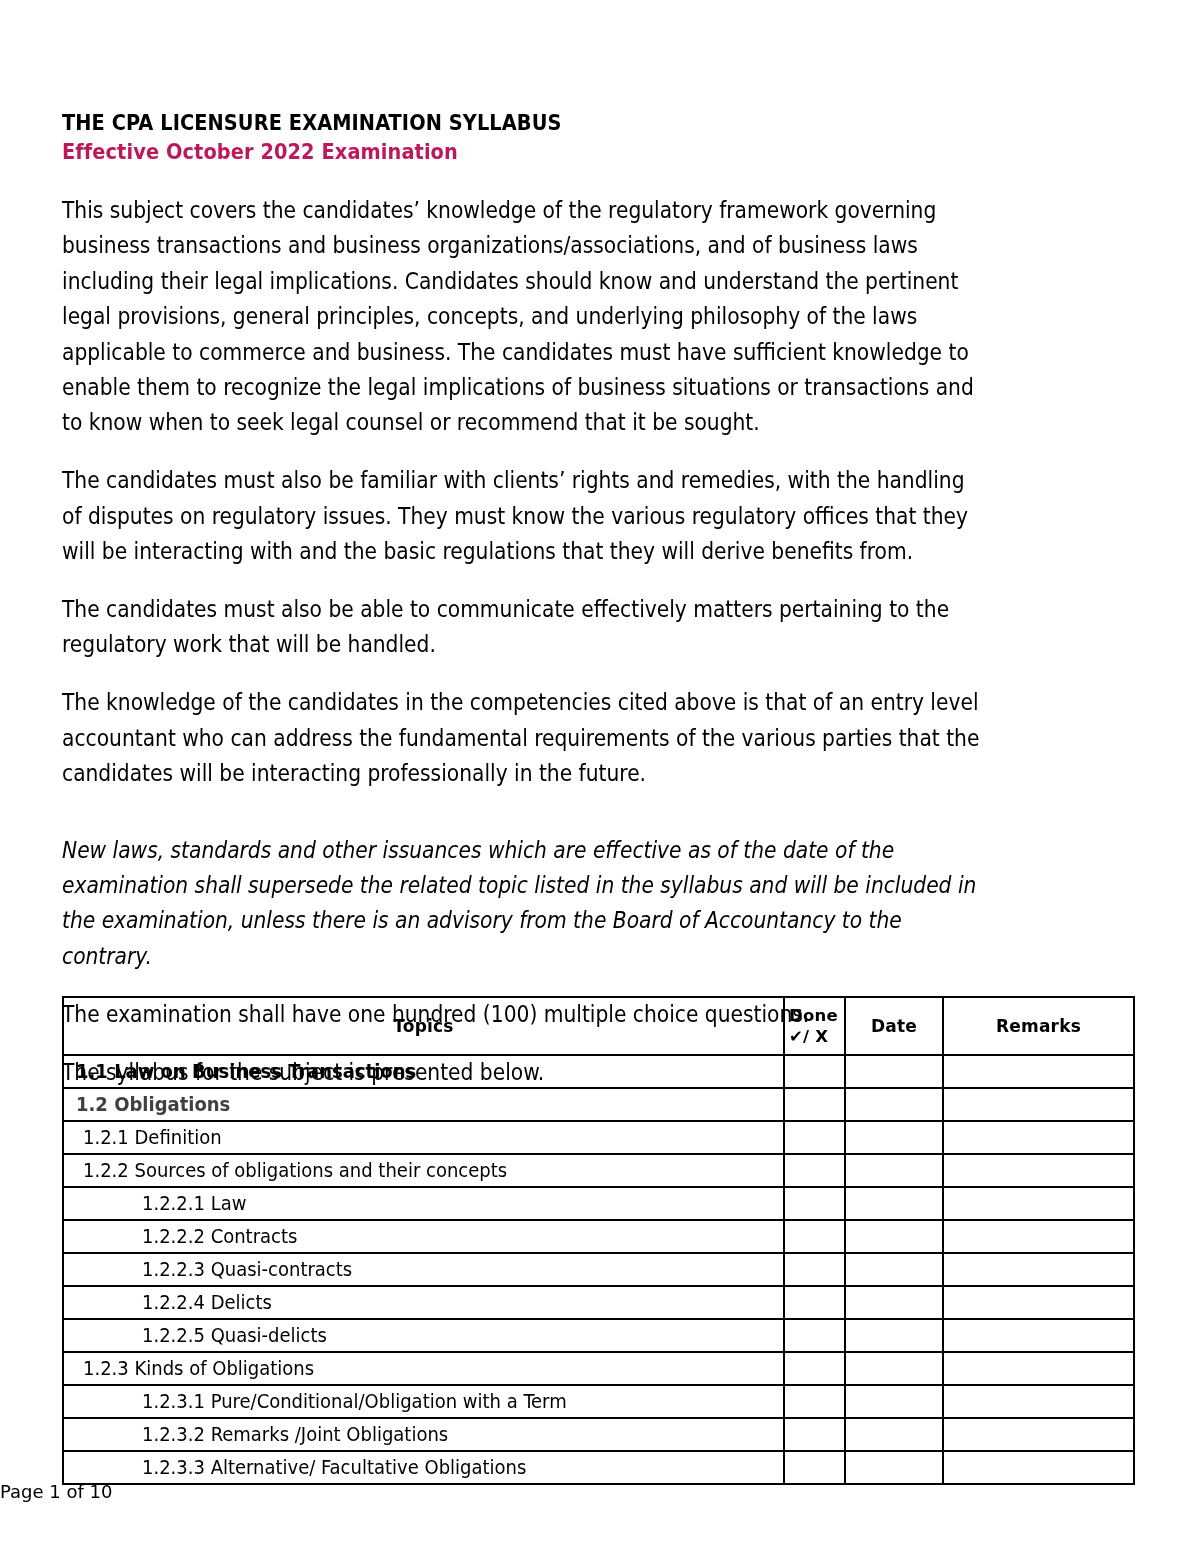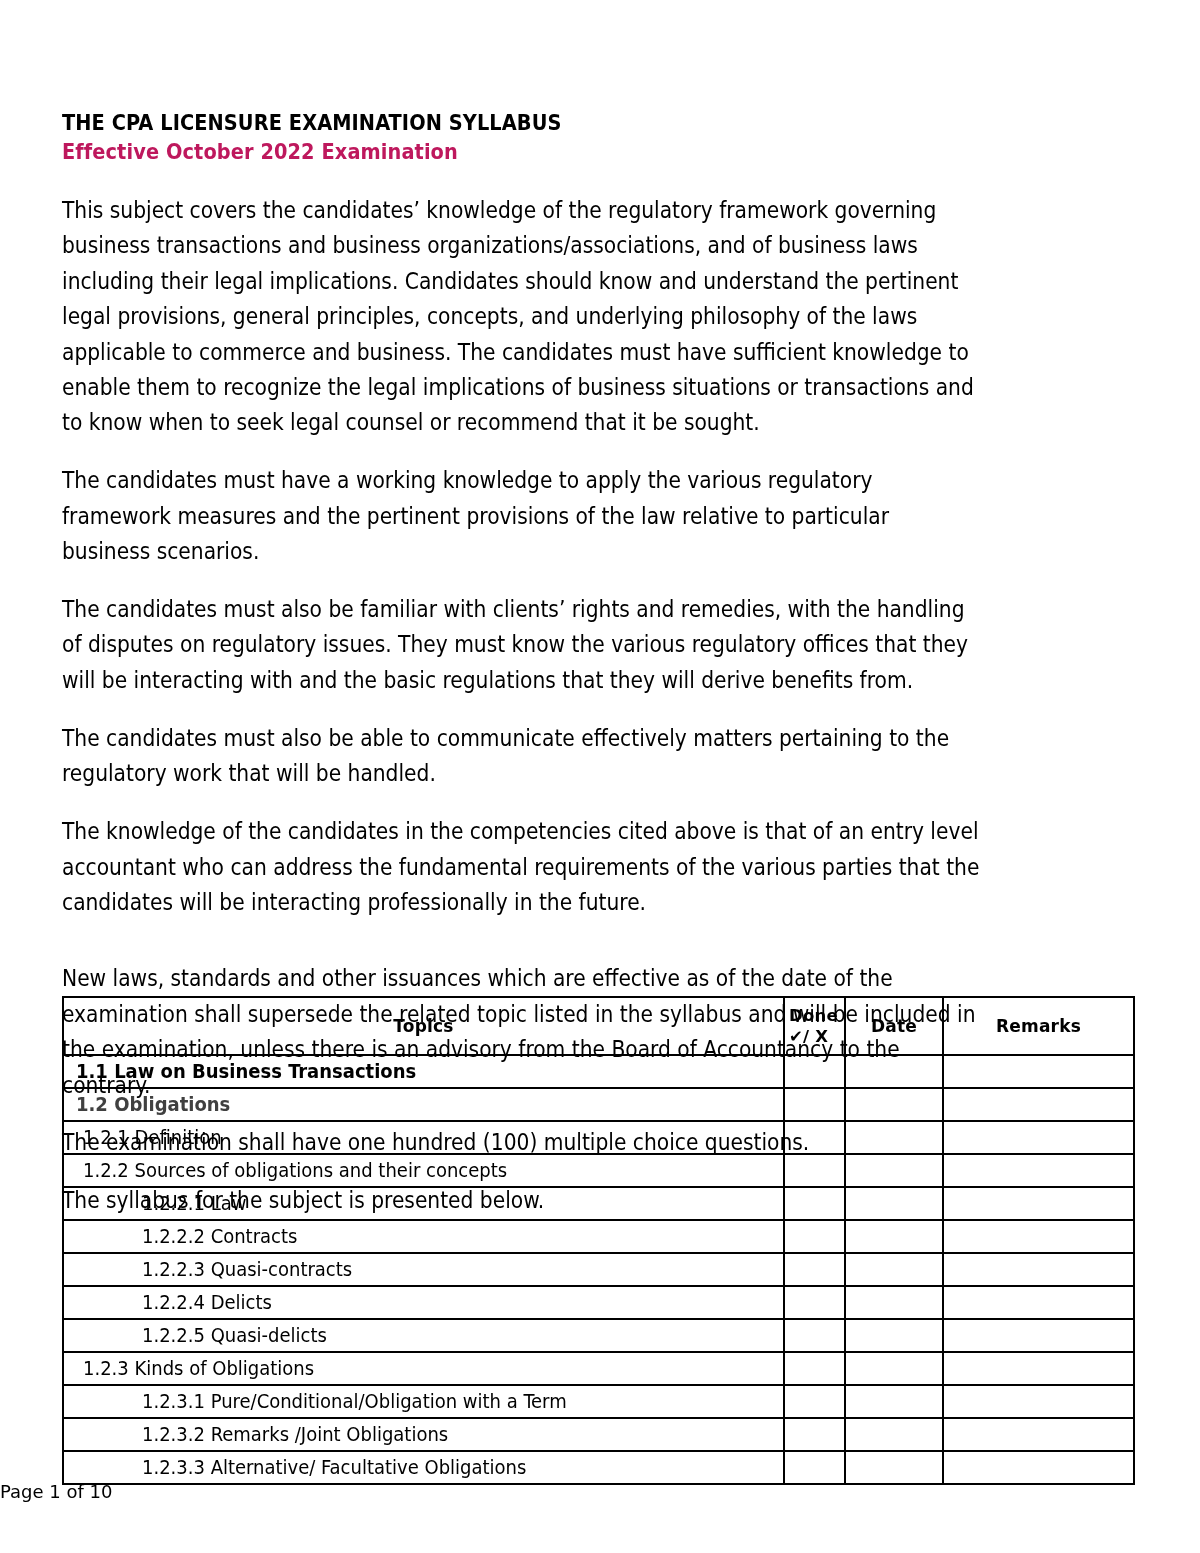--- a/index.html
+++ b/index.html
@@ -49,20 +49,21 @@
     font-size: 22.5px;
     line-height: 35.4px;
     text-align: left;
     width: 920px;
   }
   .para + .para {
     margin-top: 0;
   }
   .para.gap-before {
     margin-top: 41px;
+    font-style: italic;
   }
 
   
   .table-wrap {
     position: absolute;
     left: 62px;
     top: 996px;
     width: 1071px;
   }
   table.syllabus {
@@ -141,21 +142,20 @@
 
   <div class="content">
 
     <div class="doc-heading">
       <div class="line">THE CPA LICENSURE EXAMINATION SYLLABUS</div>
       <div class="line line-effective">Effective October 2022 Examination</div>
     </div>
 
     <div class="body-block">
       <p class="para">This subject covers the candidates’ knowledge of the regulatory framework governing business transactions and business organizations/associations, and of business laws including their legal implications. Candidates should know and understand the pertinent legal provisions, general principles, concepts, and underlying philosophy of the laws applicable to commerce and business. The candidates must have sufficient knowledge to enable them to recognize the legal implications of business situations or transactions and to know when to seek legal counsel or recommend that it be sought.</p>
-      <p class="para">The candidates must have a working knowledge to apply the various regulatory framework measures and the pertinent provisions of the law relative to particular business scenarios.</p>
       <p class="para">The candidates must also be familiar with clients’ rights and remedies, with the handling of disputes on regulatory issues. They must know the various regulatory offices that they will be interacting with and the basic regulations that they will derive benefits from.</p>
       <p class="para">The candidates must also be able to communicate effectively matters pertaining to the regulatory work that will be handled.</p>
       <p class="para">The knowledge of the candidates in the competencies cited above is that of an entry level accountant who can address the fundamental requirements of the various parties that the candidates will be interacting professionally in the future.</p>
 
       <p class="para gap-before">New laws, standards and other issuances which are effective as of the date of the examination shall supersede the related topic listed in the syllabus and will be included in the examination, unless there is an advisory from the Board of Accountancy to the contrary.</p>
       <p class="para">The examination shall have one hundred (100) multiple choice questions.</p>
       <p class="para">The syllabus for the subject is presented below.</p>
     </div>
 
   </div>

